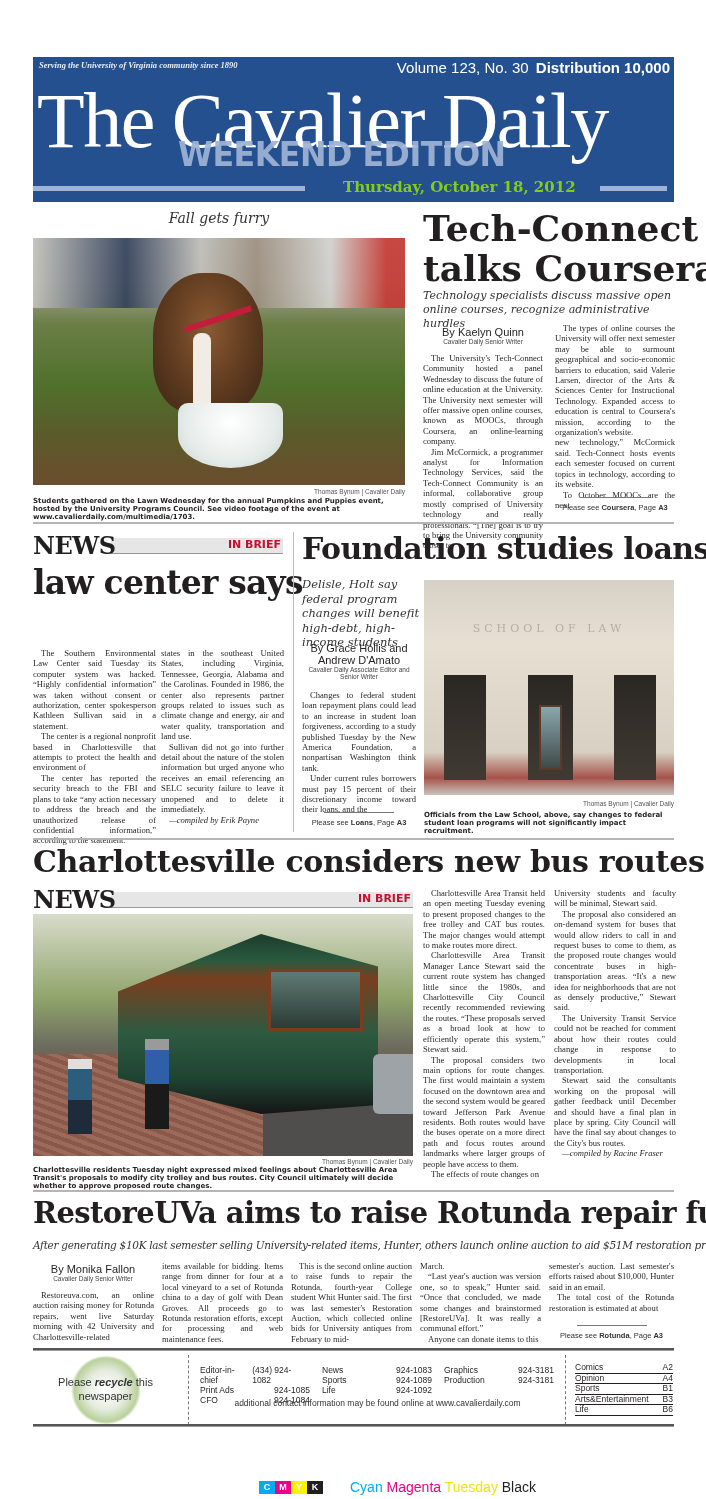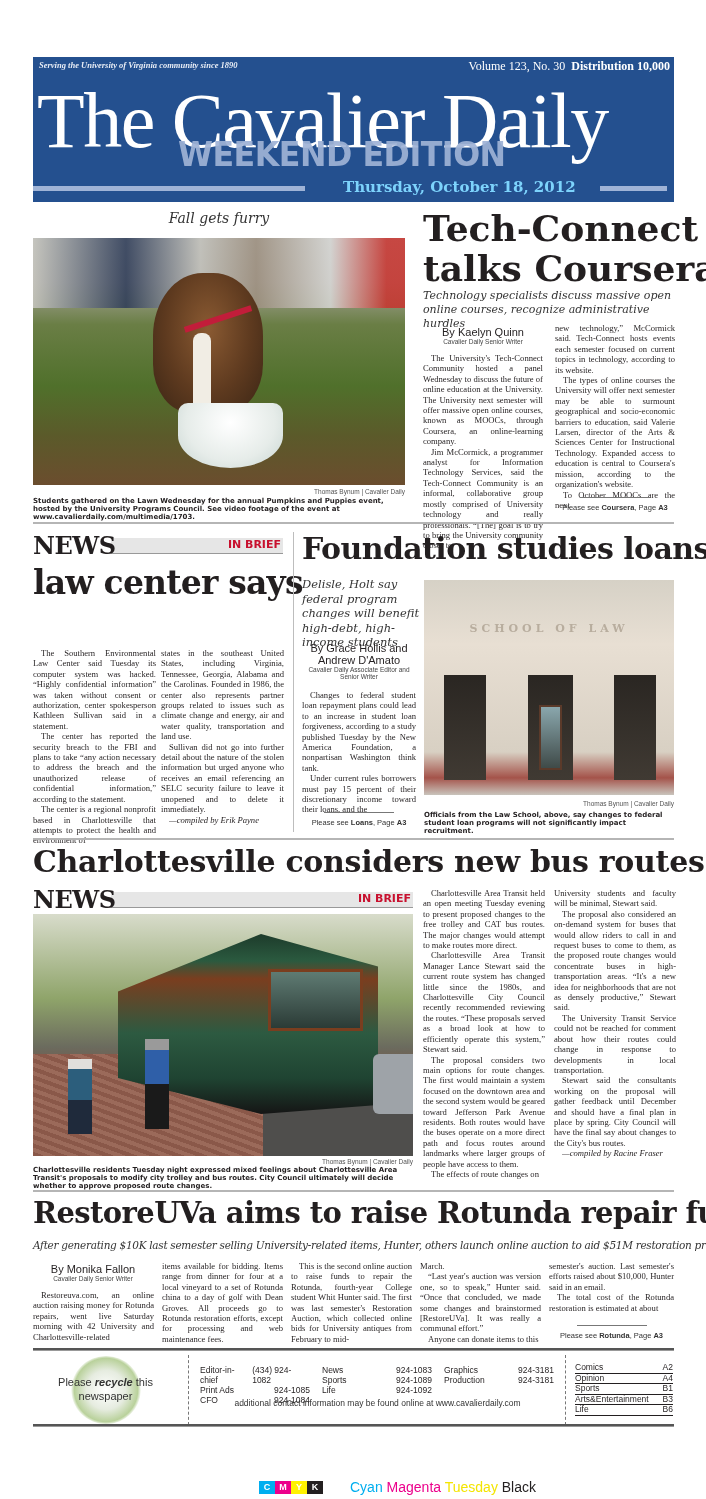--- a/index.html
+++ b/index.html
@@ -7,24 +7,24 @@
   body { position: relative; font-family: "DejaVu Serif", serif; color: #231f20; }
   .abs { position: absolute; }
   .sans { font-family: "Liberation Sans", sans-serif; }
   .body-text { font-family: "Liberation Serif", serif; font-size: 8.6px; line-height: 10.4px; color: #231f20; text-align: justify; }
   .body-text p { text-indent: 8px; }
   .rule { position: absolute; height: 2px; background: #b5b5b5; }
 
   
   #masthead { left: 33px; top: 57px; width: 641px; height: 145px; background: #24508f; }
   #masthead .tagline { left: 6px; top: 3px; font-family: "Liberation Serif", serif; font-style: italic; font-weight: bold; font-size: 8.5px; color: #e7ecf5; }
-  #masthead .volume { right: 4px; top: 2px; font-family: Liberation Serif, serif; font-size: 12px; font-weight: bold; color: #fff; }
+  #masthead .volume { right: 4px; top: 2px; font-family: Liberation Sans, sans-serif; font-size: 15px; font-weight: bold; color: #fff; }
   #masthead .title { left: 4px; top: 22px; font-family: "Liberation Serif", serif; font-size: 78px; line-height: 84px; color: #fff; letter-spacing: -1.5px; white-space: nowrap; }
   #masthead .edition { left: 145px; top: 78px; font-family: "DejaVu Sans", sans-serif; font-weight: bold; font-size: 33px; color: #9fb3d6; opacity: 0.92; letter-spacing: -0.5px; transform: scaleX(0.96); transform-origin: left; }
-  #masthead .date { left: 310px; top: 121px; font-family: "DejaVu Serif", serif; font-weight: bold; font-size: 15px; color: #7dd3fc; }
+  #masthead .date { left: 310px; top: 121px; font-family: "DejaVu Serif", serif; font-weight: bold; font-size: 15px; color: #84cc16; }
   #masthead .bar { height: 5px; background: #9fb3d6; top: 129px; }
 
   .photo { position: absolute; overflow: hidden; }
   .credit { position: absolute; font-family: "Liberation Sans", sans-serif; font-size: 6.5px; color: #555; text-align: right; }
   .caption { position: absolute; font-family: "DejaVu Sans", sans-serif; font-weight: bold; font-size: 7px; line-height: 8px; color: #231f20; }
   .headline { position: absolute; font-family: "DejaVu Serif", serif; font-weight: bold; color: #231f20; white-space: nowrap; }
   .dek { position: absolute; font-family: "DejaVu Serif", serif; font-style: italic; color: #333; }
   .byline { position: absolute; text-align: center; font-family: "Liberation Sans", sans-serif; }
   .byline .name { font-weight: normal; font-size: 11px; display: block; }
   .byline .role { font-size: 6.5px; color: #444; display: block; }
@@ -73,43 +73,43 @@
 <div class="dek" style="left:423px; top:289px; width:255px; font-size:11px; line-height:14px;">Technology specialists discuss massive open online courses, recognize administrative hurdles</div>
 <div class="byline" style="left:423px; top:326px; width:120px;">
   <span class="name">By Kaelyn Quinn</span>
   <span class="role">Cavalier Daily Senior Writer</span>
 </div>
 <div class="abs body-text" style="left:423px; top:353px; width:120px;">
   <p>The University's Tech-Connect Community hosted a panel Wednesday to discuss the future of online education at the University. The University next semester will offer massive open online courses, known as MOOCs, through Coursera, an online-learning company.</p>
   <p>Jim McCormick, a programmer analyst for Information Technology Services, said the Tech-Connect Community is an informal, collaborative group mostly comprised of University technology and really professionals. “[The] goal is to try to bring the University community closer to</p>
 </div>
 <div class="abs body-text" style="left:555px; top:323px; width:120px;">
+  <p>The types of online courses the University will offer next semester may be able to surmount geographical and socio-economic barriers to education, said Valerie Larsen, director of the Arts &amp; Sciences Center for Instructional Technology. Expanded access to education is central to Coursera's mission, according to the organization's website.</p>
   <p style="text-indent:0">new technology,” McCormick said. Tech-Connect hosts events each semester focused on current topics in technology, according to its website.</p>
-  <p>The types of online courses the University will offer next semester may be able to surmount geographical and socio-economic barriers to education, said Valerie Larsen, director of the Arts &amp; Sciences Center for Instructional Technology. Expanded access to education is central to Coursera's mission, according to the organization's website.</p>
   <p>To October MOOCs are the next</p>
 </div>
 <div class="jump" style="left:555px; top:497px; width:120px;">
   <span class="sep"></span>
   <span>Please see </span><b>Coursera</b><span>, Page </span><b>A3</b>
 </div>
 
 <div class="rule" style="left:33px; top:522px; width:641px;"></div>
 
 <div class="news-bar" style="left:33px; top:535px; width:250px;">
   <div class="band"></div>
   <div class="news">NEWS</div>
   <div class="brief">IN BRIEF</div>
 </div>
 <div class="headline" style="left:33px; top:563px; font-size:33px; line-height:40px; letter-spacing:-0.8px;">
   <div>law center says</div>
 </div>
 <div class="abs body-text" style="left:33px; top:648px; width:123px;">
   <p>The Southern Environmental Law Center said Tuesday its computer system was hacked. “Highly confidential information” was taken without consent or authorization, center spokesperson Kathleen Sullivan said in a statement.</p>
+  <p>The center is a regional nonprofit based in Charlottesville that attempts to protect the health and environment of</p>
   <p>The center has reported the security breach to the FBI and plans to take “any action necessary to address the breach and the unauthorized release of confidential information,” according to the statement.</p>
-  <p>The center is a regional nonprofit based in Charlottesville that attempts to protect the health and environment of</p>
 </div>
 <div class="abs body-text" style="left:161px; top:648px; width:123px;">
   <p style="text-indent:0">states in the southeast United States, including Virginia, Tennessee, Georgia, Alabama and the Carolinas. Founded in 1986, the center also represents partner groups related to issues such as climate change and energy, air and water quality, transportation and land use.</p>
   <p>Sullivan did not go into further detail about the nature of the stolen information but urged anyone who receives an email referencing an SELC security failure to leave it unopened and to delete it immediately.</p>
   <p style="font-style:italic"></p>
   <p style="font-style:italic;">—compiled by Erik Payne</p>
 </div>
 
 <div class="abs" style="left:293px; top:532px; width:1px; height:300px; background:#bdbdbd;"></div>
 
@@ -121,21 +121,21 @@
   <span class="role">Cavalier Daily Associate Editor and Senior Writer</span>
 </div>
 <div class="abs body-text" style="left:302px; top:690px; width:114px;">
   <p>Changes to federal student loan repayment plans could lead to an increase in student loan forgiveness, according to a study published Tuesday by the New America Foundation, a nonpartisan Washington think tank.</p>
   <p>Under current rules borrowers must pay 15 percent of their discretionary income toward their loans, and the</p>
 </div>
 <div class="jump" style="left:302px; top:812px; width:114px;">
   <span class="sep"></span>
   <span>Please see </span><b>Loans</b><span>, Page </span><b>A3</b>
 </div>
-<div class="photo" style="left:424px; top:580px; width:250px; height:215px; background:linear-gradient(180deg,#d6d1c6 0%,#e8dfd3 30%,#d8d0c3 80%,#a4534a 92%,#c9c4bc 100%);font-weight:bold;">
+<div class="photo" style="left:424px; top:580px; width:250px; height:215px; background:linear-gradient(180deg,#d6d1c6 0%,#e8dfd3 30%,#d8d0c3 80%,#a4534a 92%,#c9c4bc 100%);">
   <div class="abs" style="left:0; top:42px; width:250px; text-align:center; font-family:'DejaVu Serif',serif; font-size:11px; letter-spacing:4px; color:#b8ad9e;">SCHOOL OF LAW</div>
   <div class="abs" style="left:20px; top:95px; width:42px; height:105px; background:linear-gradient(180deg,#2a2622,#403a33);"></div>
   <div class="abs" style="left:104px; top:95px; width:45px; height:105px; background:linear-gradient(180deg,#2a2622,#403a33);">
     <div class="abs" style="left:11px; top:30px; width:23px; height:65px; background:linear-gradient(180deg,#8aa7ad,#3f4a48); border:2px solid #5b3a2a;"></div>
   </div>
   <div class="abs" style="left:190px; top:95px; width:42px; height:105px; background:linear-gradient(180deg,#2a2622,#403a33);"></div>
 </div>
 <div class="credit" style="left:424px; top:800px; width:250px;">Thomas Bynum | Cavalier Daily</div>
 <div class="caption" style="left:424px; top:811px; width:250px;">Officials from the Law School, above, say changes to federal student loan programs will not significantly impact recruitment.</div>
 

